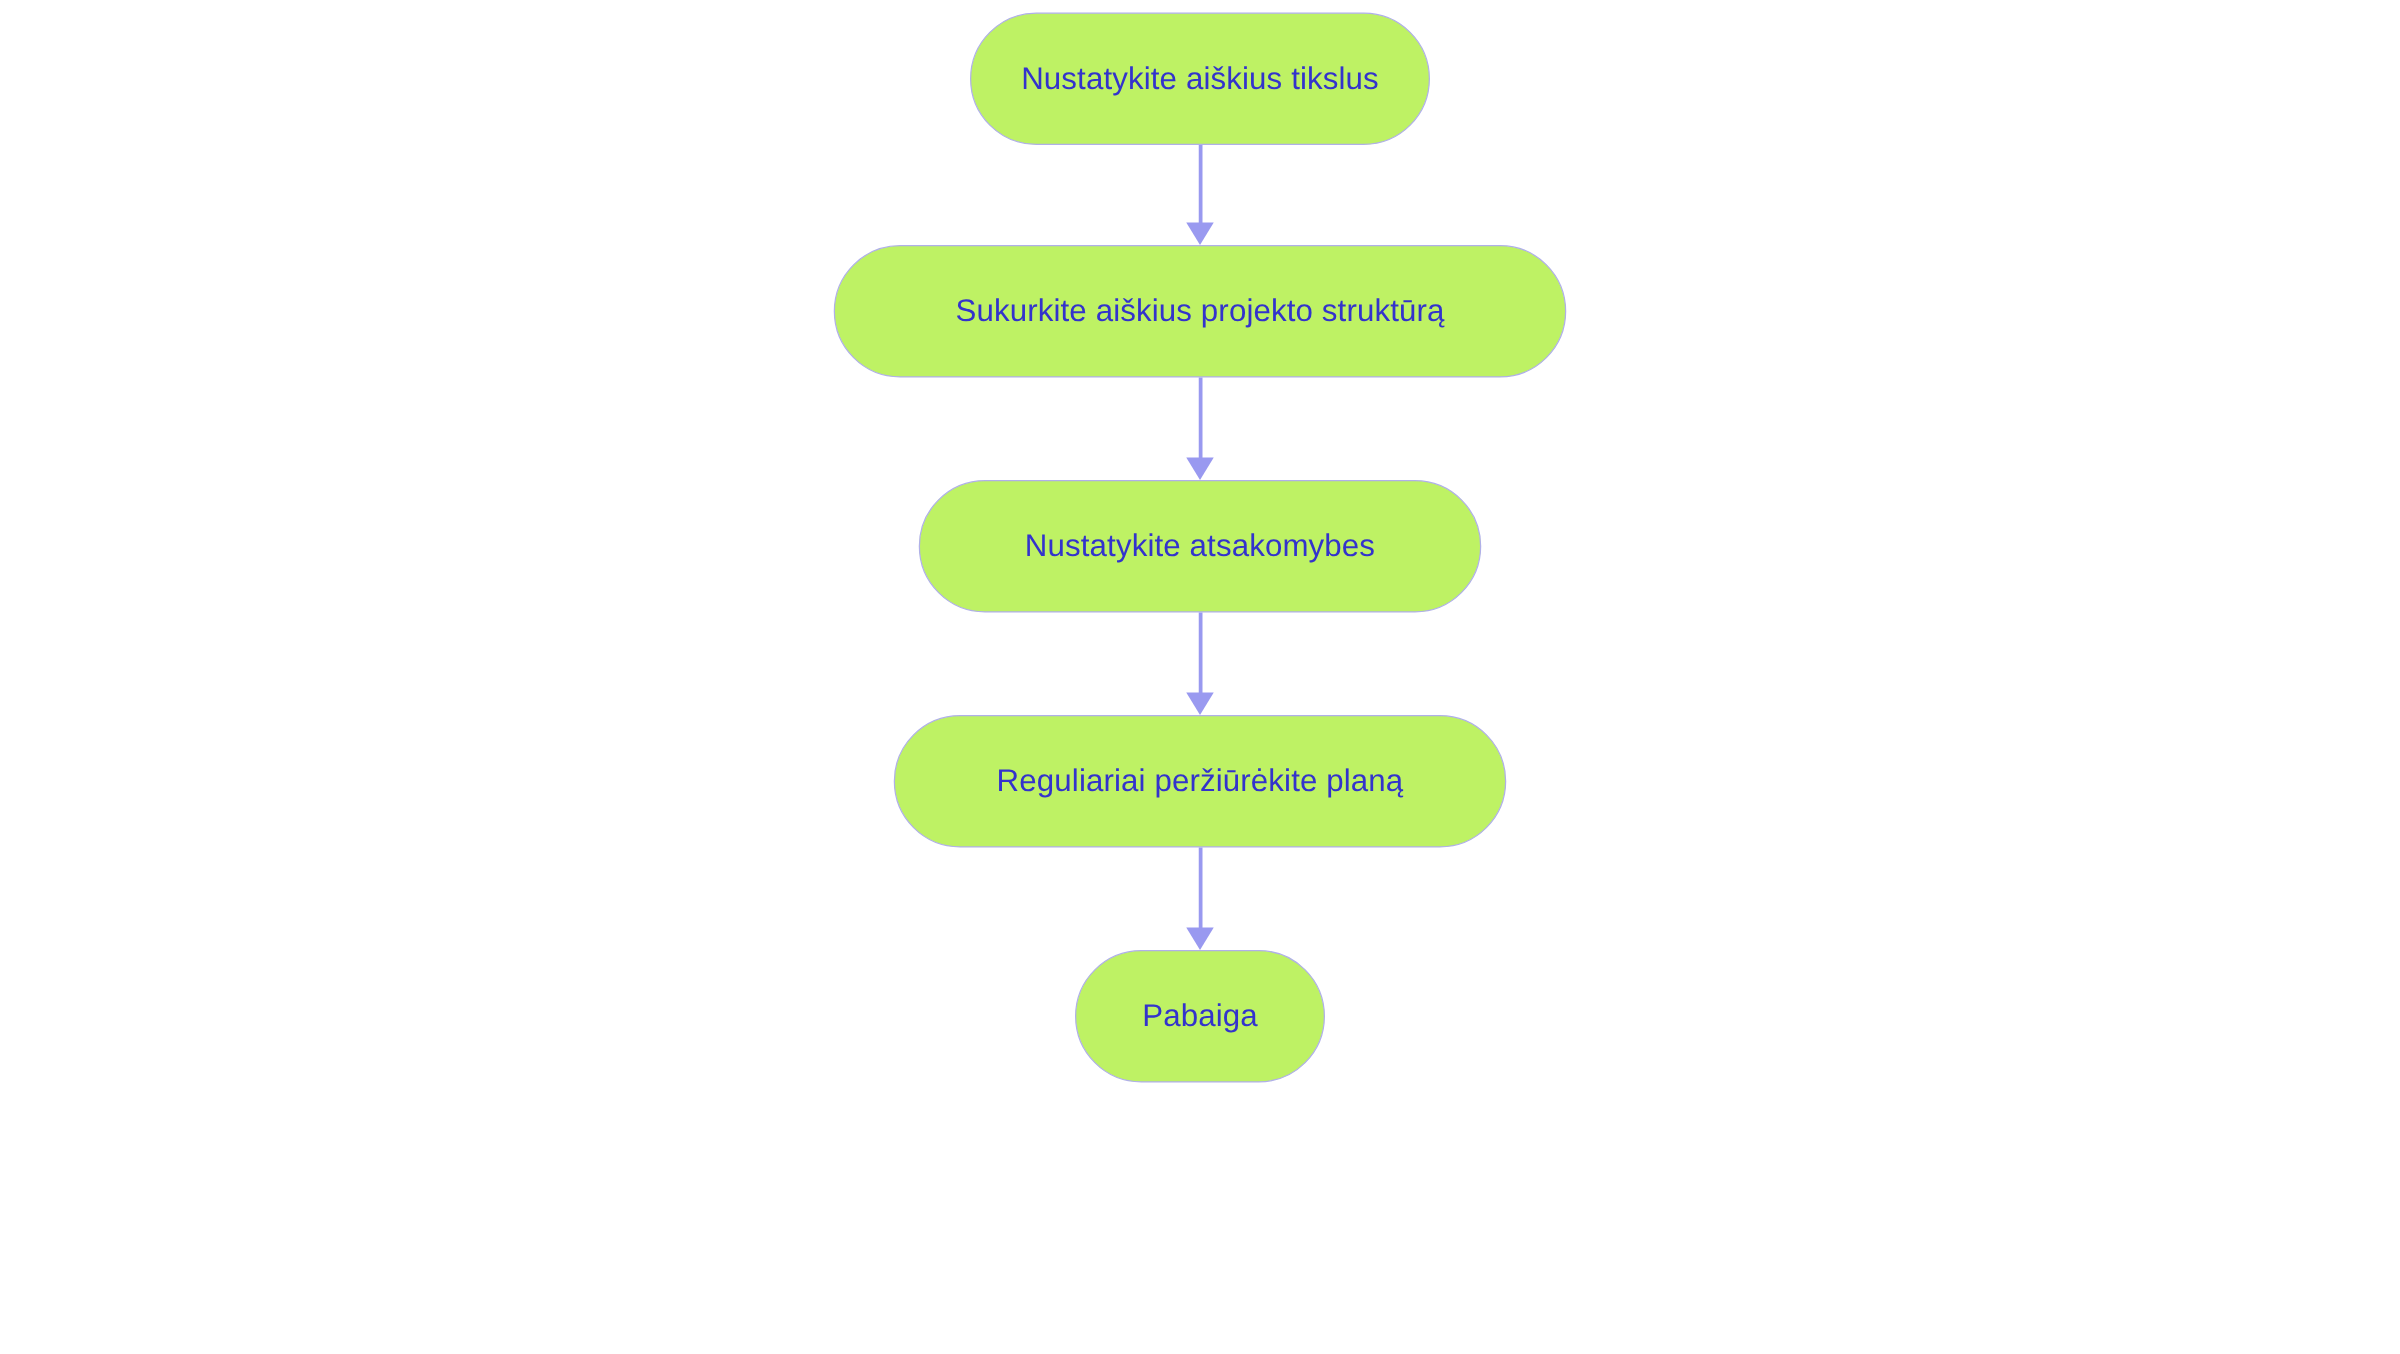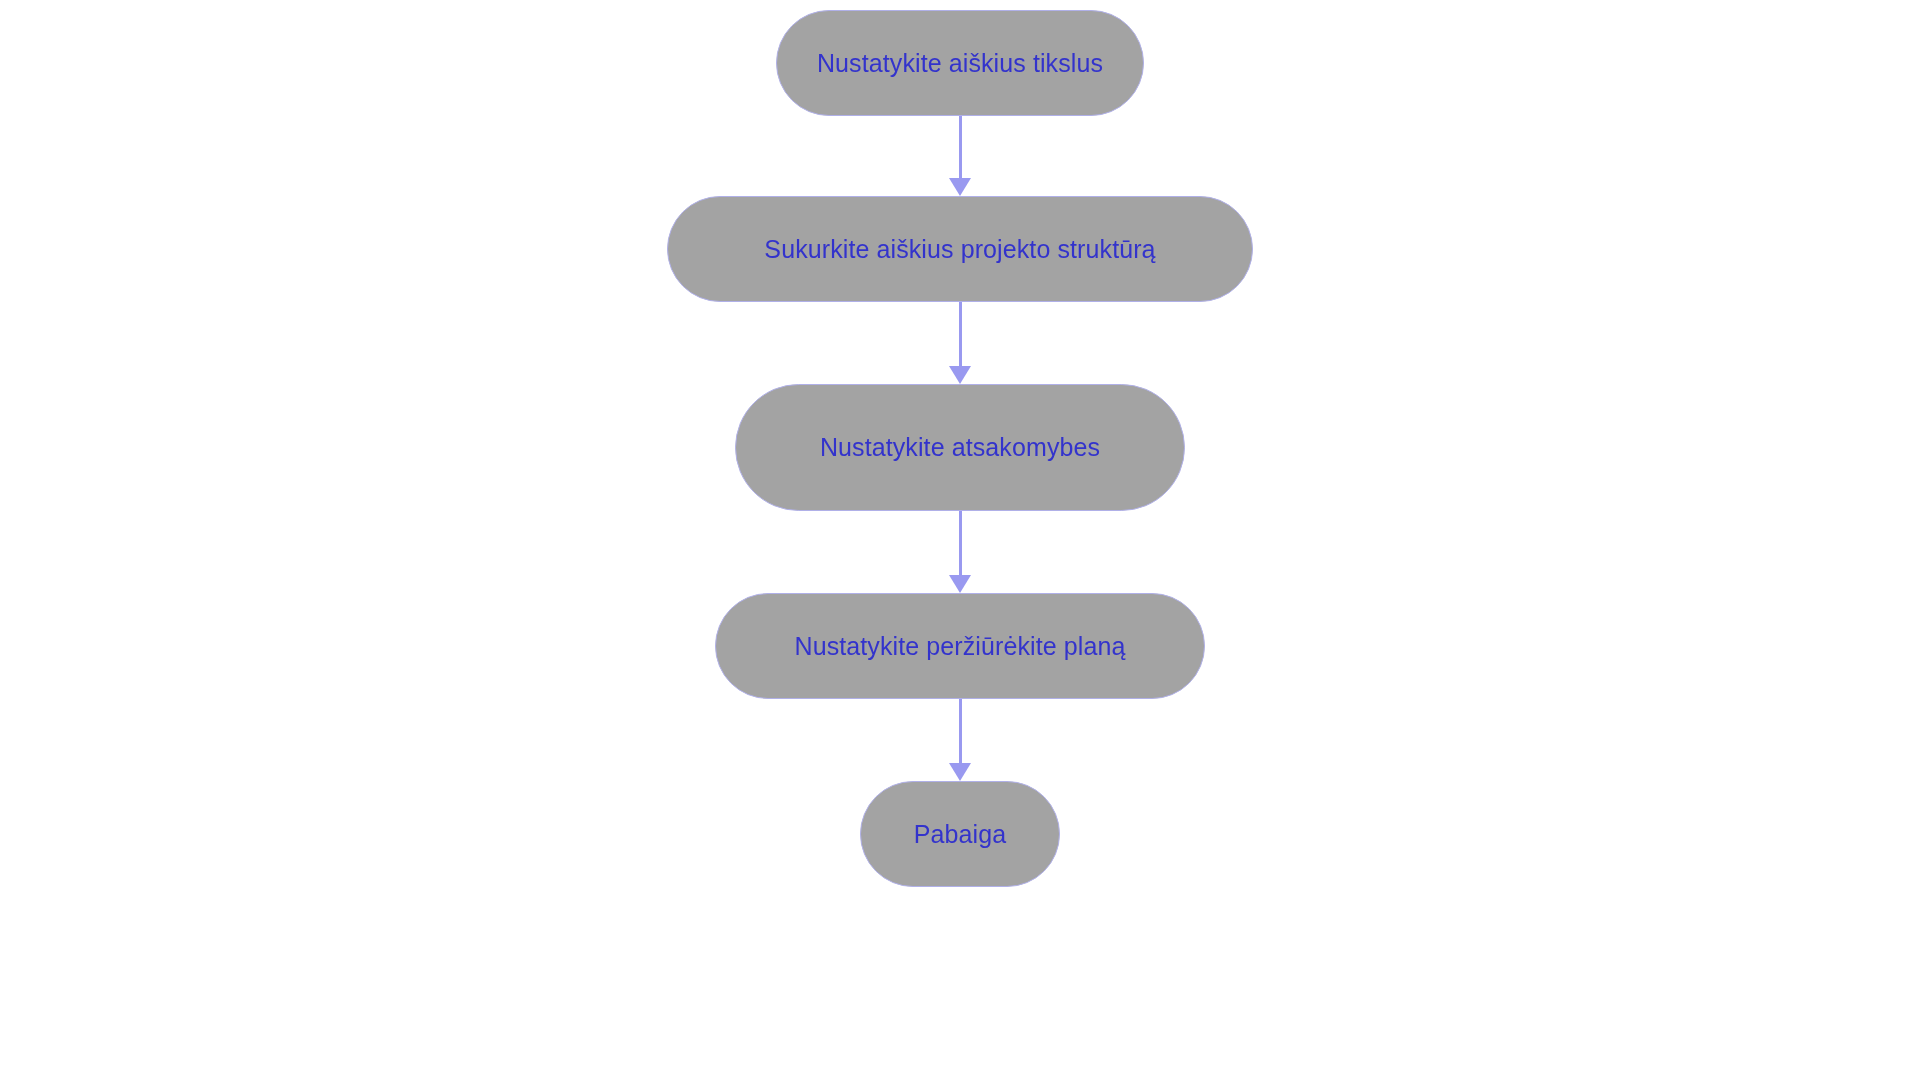--- a/index.html
+++ b/index.html
@@ -33,21 +33,21 @@
     flex-direction: column;
     align-items: center;
     justify-content: flex-start;
   }
 
   .flow-node {
     box-sizing: border-box;
     display: flex;
     align-items: center;
     justify-content: center;
-    background: #a3a3a3;
+    background: #bef264;
     border: 1.5px solid #b0b0e8;
     border-radius: 999px;
     color: #3333cc;
     font-size: 25px;
     font-weight: 400;
     letter-spacing: 0.1px;
     white-space: nowrap;
     line-height: 1;
   }
 
@@ -75,21 +75,21 @@
     height: 0;
     border-left: 11px solid transparent;
     border-right: 11px solid transparent;
     border-top: 18px solid #9999f0;
     margin-top: -1px;
   }
 
   
   #node-1 { width: 368px; height: 106px; margin-top: 10px; }
   #node-2 { width: 586px; height: 106px; }
-  #node-3 { width: 450px; height: 127px; }
+  #node-3 { width: 450px; height: 106px; }
   #node-4 { width: 490px; height: 106px; }
   #node-5 { width: 200px; height: 106px; }
 
   #connector-1 { height: 80px; }
   #connector-2 { height: 82px; }
   #connector-3 { height: 82px; }
   #connector-4 { height: 82px; }
 </style>
 </head>
 <body>
@@ -118,21 +118,21 @@
     <div class="flow-node" id="node-3">
       <span class="node-label">Nustatykite atsakomybes</span>
     </div>
 
     <div class="flow-connector" id="connector-3">
       <div class="connector-line"></div>
       <div class="connector-head"></div>
     </div>
 
     <div class="flow-node" id="node-4">
-      <span class="node-label">Nustatykite peržiūrėkite planą</span>
+      <span class="node-label">Reguliariai peržiūrėkite planą</span>
     </div>
 
     <div class="flow-connector" id="connector-4">
       <div class="connector-line"></div>
       <div class="connector-head"></div>
     </div>
 
     <div class="flow-node" id="node-5">
       <span class="node-label">Pabaiga</span>
     </div>

